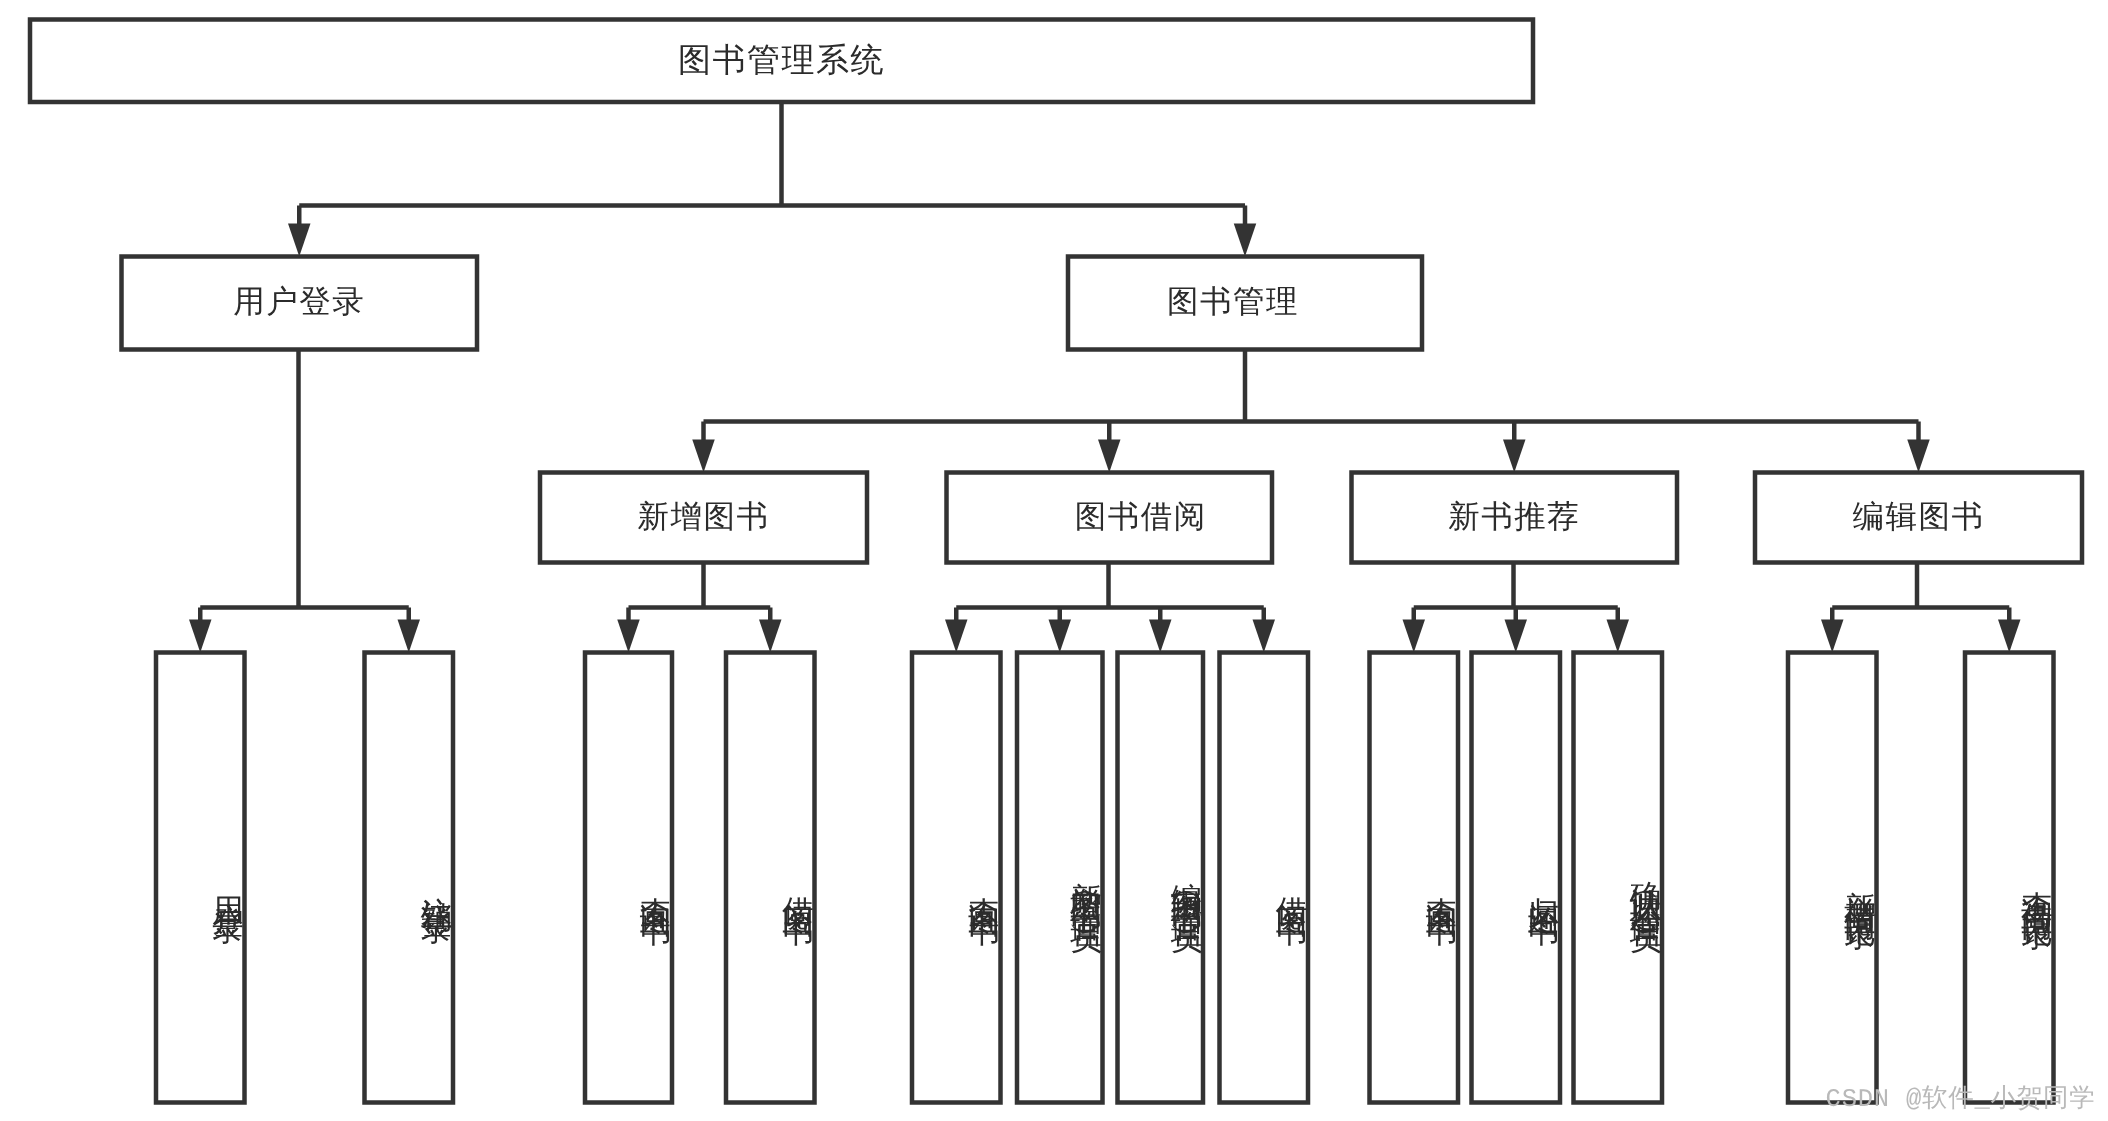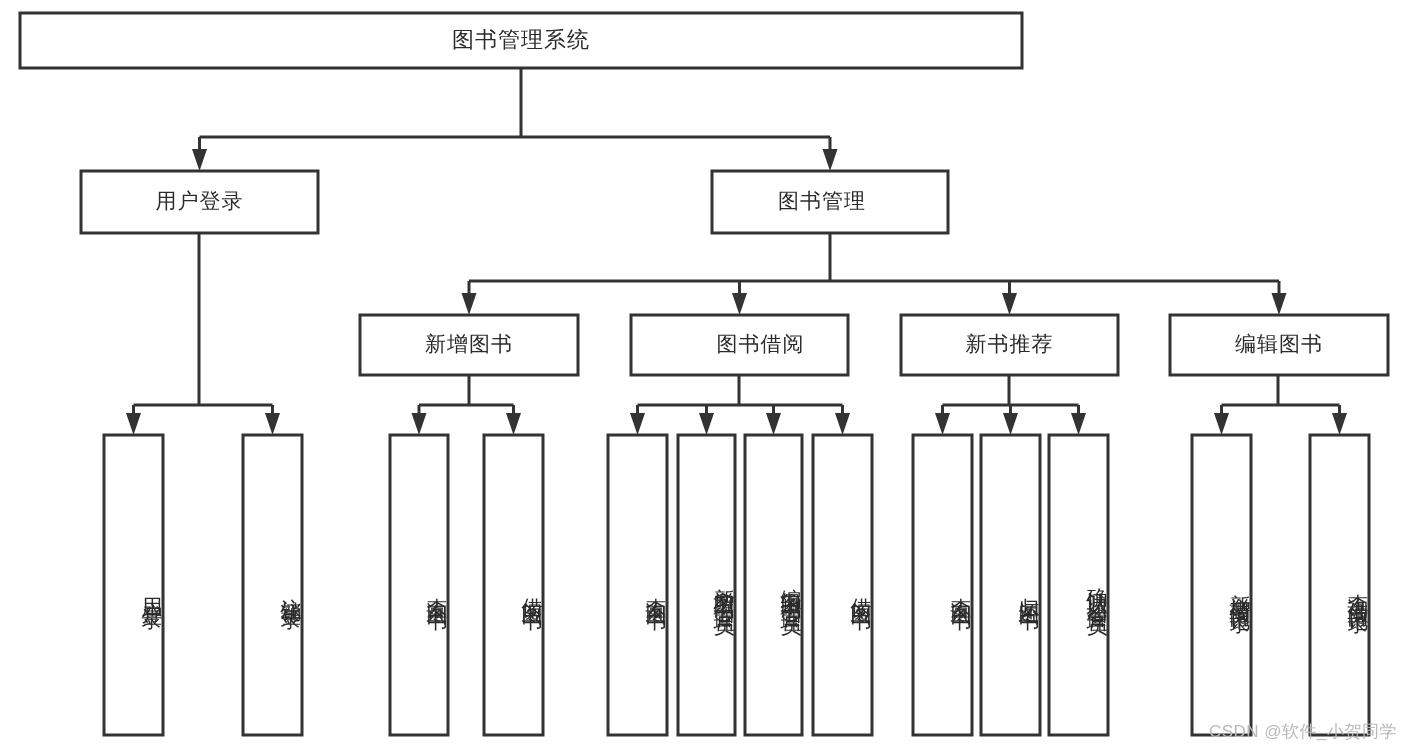--- a/index.html
+++ b/index.html
@@ -67,21 +67,21 @@
     font-size: 21px;
     letter-spacing: 4px;
     line-height: 1.05;
   }
   .watermark {
     position: absolute;
     right: 8px;
     bottom: 4px;
     font-size: 17px;
     color: #b9b9b9;
-    font-family: Liberation Sans, sans-serif;
+    font-family: Liberation Mono, monospace;
     white-space: nowrap;
     letter-spacing: 0.5px;
   }
 </style>
 </head>
 <body>
 
 <div id="diagram-root">
 
   <svg id="flow-svg" viewBox="0 0 1405 747" xmlns="http://www.w3.org/2000/svg">

